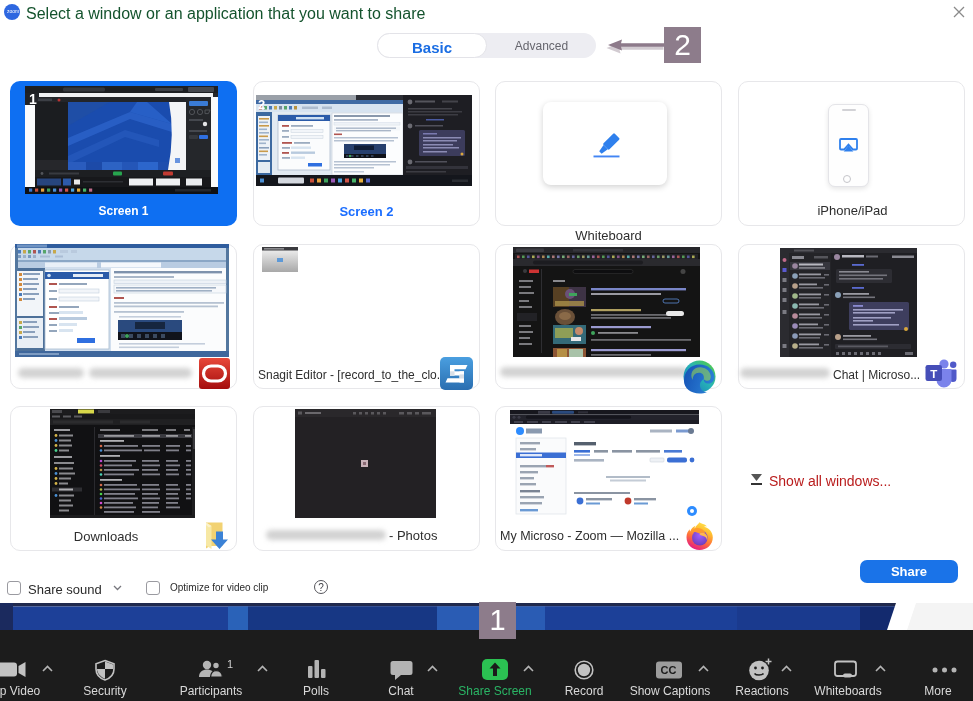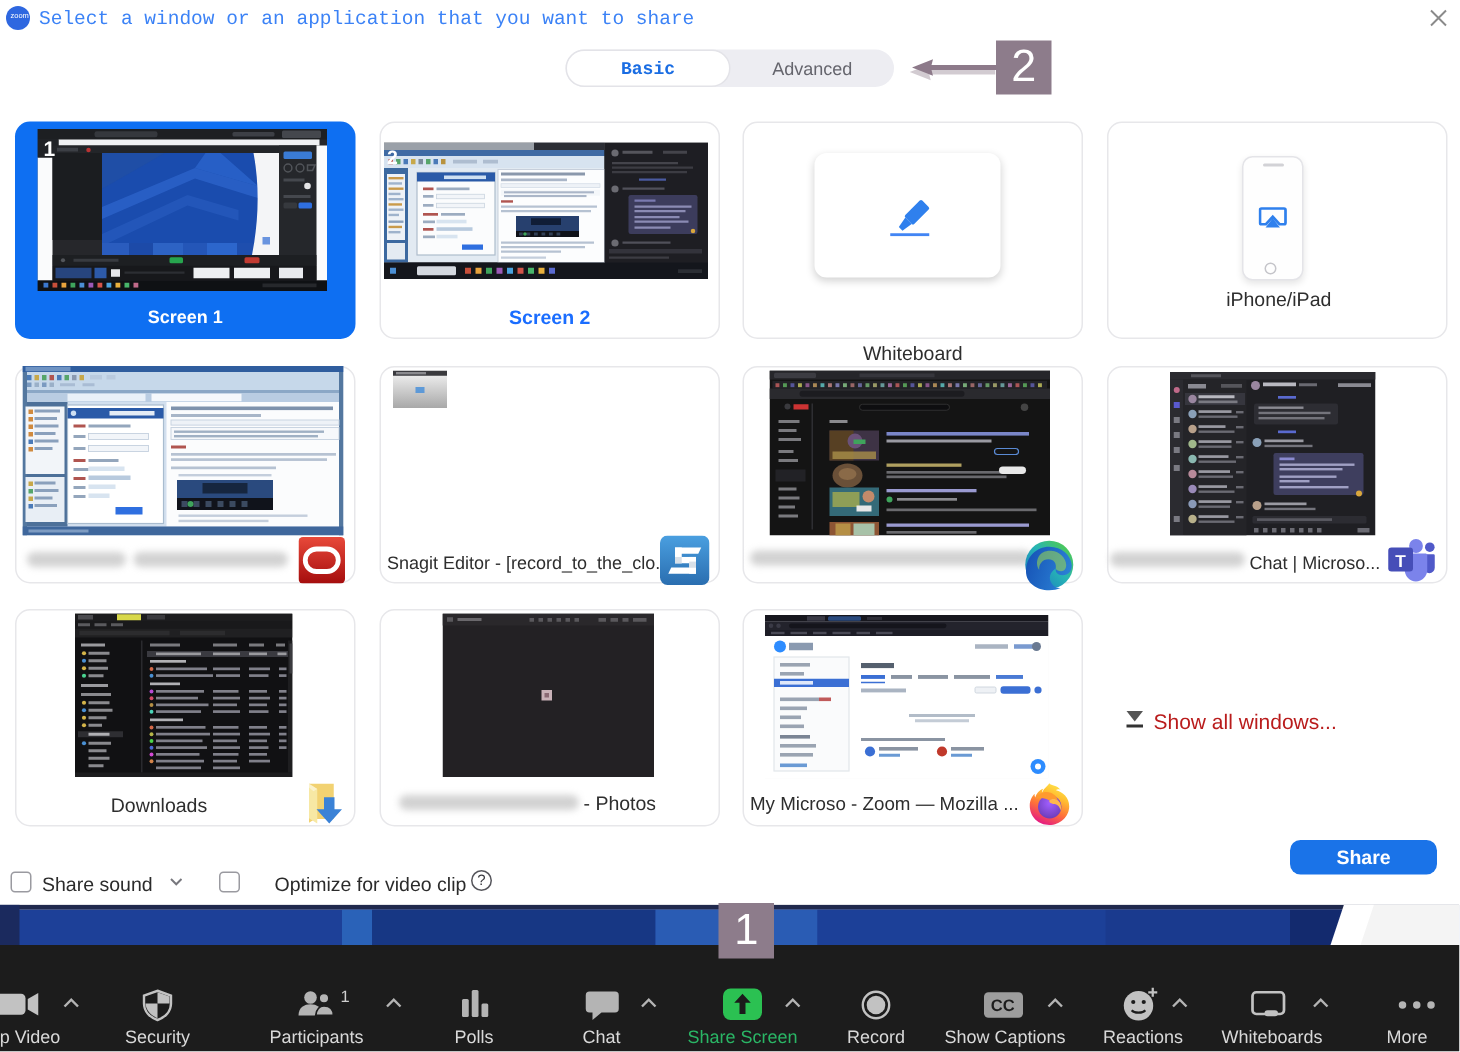--- a/index.html
+++ b/index.html
@@ -8,28 +8,28 @@
   .abs { position:absolute; }
   .tile { position:absolute; width:227px; height:145px; background:#fff; border:1px solid #e7e7ea; border-radius:10px; }
   .lbl { position:absolute; font-size:13px; color:#2e2e2e; white-space:nowrap; overflow:hidden; }
   .blur { position:absolute; background:#d2d2d2; border-radius:5px; filter:blur(2.5px); }
 </style>
 </head>
 <body>
 
 <div class="abs" style="left:4px;top:4px;width:16px;height:16px;border-radius:50%;background:#2e67e0;"></div>
 <div class="abs" style="left:7px;top:9px;width:10px;height:5px;color:#fff;font-size:5px;line-height:5px;text-align:center;">zoom</div>
-<div class="abs" style="left:26px;top:5px;font-size:13px;color:#3b82f6;font-family:Liberation Mono, monospace;">Select a window or an application that you want to share</div>
+<div class="abs" style="left:26px;top:5px;font-size:16px;color:#14532d;">Select a window or an application that you want to share</div>
 <svg class="abs" style="left:952px;top:5px;" width="14" height="14" viewBox="0 0 14 14">
     <path d="M2 2 L12 12 M12 2 L2 12" stroke="#8a8a8a" stroke-width="1.3"></path>
   </svg>
 
 <div class="abs" style="left:377px;top:33px;width:219px;height:25px;background:#ededf2;border-radius:13px;"></div>
 <div class="abs" style="left:377px;top:33px;width:110px;height:25px;background:#fff;border:1px solid #e3e3e8;border-radius:13px;"></div>
-<div class="abs" style="left:377px;top:39px;width:110px;text-align:center;font-size:12px;font-weight:bold;color:#1a6de3;font-family:Liberation Mono, monospace;">Basic</div>
+<div class="abs" style="left:377px;top:39px;width:110px;text-align:center;font-size:15px;font-weight:bold;color:#1a6de3;">Basic</div>
 <div class="abs" style="left:487px;top:39px;width:109px;text-align:center;font-size:12px;color:#65656d;">Advanced</div>
 
 <svg class="abs" style="left:605px;top:34px;" width="60" height="22" viewBox="0 0 60 22">
   <path d="M3 12.5 L17 18 L16 14.2 L60 14.2 L60 10.8 L16 10.8 L17 7 Z" fill="#9b8c99" opacity="0.45" transform="translate(-1.5 1.5)"></path>
   <path d="M3 11 L17 16.5 L16 12.7 L60 12.7 L60 9.3 L16 9.3 L17 5.5 Z" fill="#8d7a8a"></path>
 </svg>
 <div class="abs" style="left:664px;top:27px;width:37px;height:36px;background:#8d7c8b;color:#fff;font-size:30px;font-weight:400;text-align:center;line-height:36px;">2</div>
 
 <div class="tile" style="left:10px;top:81px;background:#0e6ff2;border:none;"></div>
 <div class="abs" id="thumb-s1" style="left:25px;top:86px;width:193px;height:108px;">
@@ -252,21 +252,21 @@
 <div class="lbl" style="left:495px;top:203px;width:227px;text-align:center;margin-top:25px;">Whiteboard</div>
 
 <div class="tile" style="left:738px;top:81px;"></div>
 <div class="abs" style="left:828px;top:104px;width:41px;height:83px;background:#fefefe;border:1px solid #e4e4e8;border-radius:7px;box-shadow:0 2px 5px rgba(0,0,0,0.10);"></div>
 <div class="abs" style="left:842px;top:109px;width:14px;height:2px;background:#d2d2d6;border-radius:1px;"></div>
 <svg class="abs" style="left:839px;top:138px;" width="19" height="15" viewBox="0 0 19 15">
   <path d="M2 1 H17 A1 1 0 0 1 18 2 V10.5 A1 1 0 0 1 17 11.5 H14 L9.5 6.5 L5 11.5 H2 A1 1 0 0 1 1 10.5 V2 A1 1 0 0 1 2 1 Z" fill="none" stroke="#2f80ed" stroke-width="1.8"></path>
   <path d="M9.5 7.5 L14.3 13.6 H4.7 Z" fill="#2f80ed"></path>
 </svg>
 <div class="abs" style="left:843px;top:175px;width:8px;height:8px;border:1.5px solid #c5c5ca;border-radius:50%;"></div>
-<div class="lbl" style="left:738px;top:192px;width:229px;text-align:center;">iPhone/iPad</div>
+<div class="lbl" style="left:738px;top:203px;width:229px;text-align:center;">iPhone/iPad</div>
 
 <div class="tile" style="left:10px;top:244px;"></div>
 <div class="abs" id="thumb-oracle" style="left:15px;top:244px;width:214px;height:113px;">
 <svg width="214" height="113" viewBox="0 0 214 113">
   <rect width="214" height="113" fill="#d2dfee"></rect>
       <rect x="0" y="0" width="3" height="113" fill="#53779f"></rect>
       <rect x="211" y="0" width="3" height="113" fill="#53779f"></rect>
   <rect width="214" height="4" fill="#2f5d9e"></rect>
   <rect x="2" y="0.5" width="30" height="3" fill="#6f93c2"></rect>
   <rect x="3" y="4" width="208" height="12" fill="#c6d8ea"></rect>
@@ -955,21 +955,21 @@
   <rect x="1" y="10" width="11" height="2" fill="#333"></rect>
 </svg>
 <div class="abs" style="left:769px;top:473px;font-size:14px;color:#b91c1c;">Show all windows...</div>
 
 <div class="abs" style="left:7px;top:581px;width:14px;height:14px;border:1.3px solid #9a9aa0;border-radius:3px;background:#fff;"></div>
 <div class="abs" style="left:28px;top:582px;font-size:13px;color:#2b2b2b;">Share sound</div>
 <svg class="abs" style="left:113px;top:585px;" width="9" height="6" viewBox="0 0 9 6">
     <path d="M1 1 L4.5 4.5 L8 1" fill="none" stroke="#77777d" stroke-width="1.3"></path>
   </svg>
 <div class="abs" style="left:146px;top:581px;width:14px;height:14px;border:1.3px solid #9a9aa0;border-radius:3px;background:#fff;"></div>
-<div class="abs" style="left:183px;top:582px;font-size:13px;color:#2b2b2b;">Optimize for video clip</div>
+<div class="abs" style="left:170px;top:582px;font-size:10px;color:#2b2b2b;">Optimize for video clip</div>
 <div class="abs" style="left:314px;top:580px;width:14px;height:14px;border:1.2px solid #55555b;border-radius:50%;color:#3c3c42;font-size:10px;text-align:center;line-height:13px;">?</div>
 <div class="abs" style="left:860px;top:560px;width:98px;height:23px;background:#1a73e8;border-radius:7px;color:#fff;font-size:13px;font-weight:bold;text-align:center;line-height:23px;">Share</div>
 
 <div class="abs" id="band" style="left:0;top:603px;width:973px;height:27px;overflow:hidden;">
   <svg width="973" height="27" viewBox="0 0 973 27">
     <rect x="0" y="0" width="973" height="3.5" fill="#20294d"></rect>
     <rect x="0" y="3.5" width="973" height="23.5" fill="#1d4098"></rect>
     <rect x="0" y="0" width="13" height="27" fill="#1b2a5e"></rect>
     <rect x="228" y="3.5" width="20" height="23.5" fill="#2a62b8"></rect>
     <rect x="248" y="3.5" width="189" height="23.5" fill="#173784"></rect>

